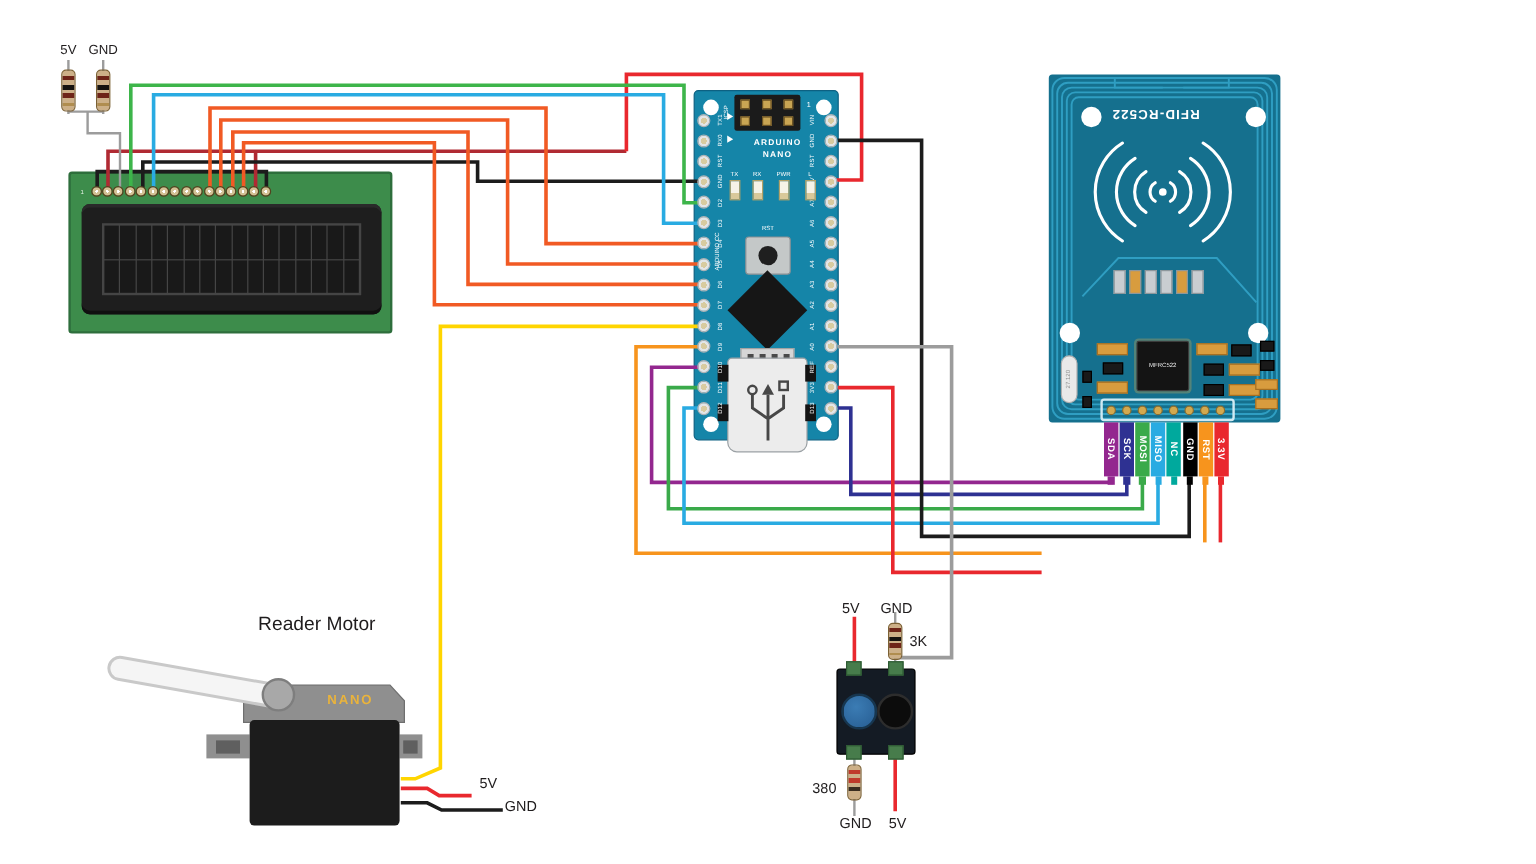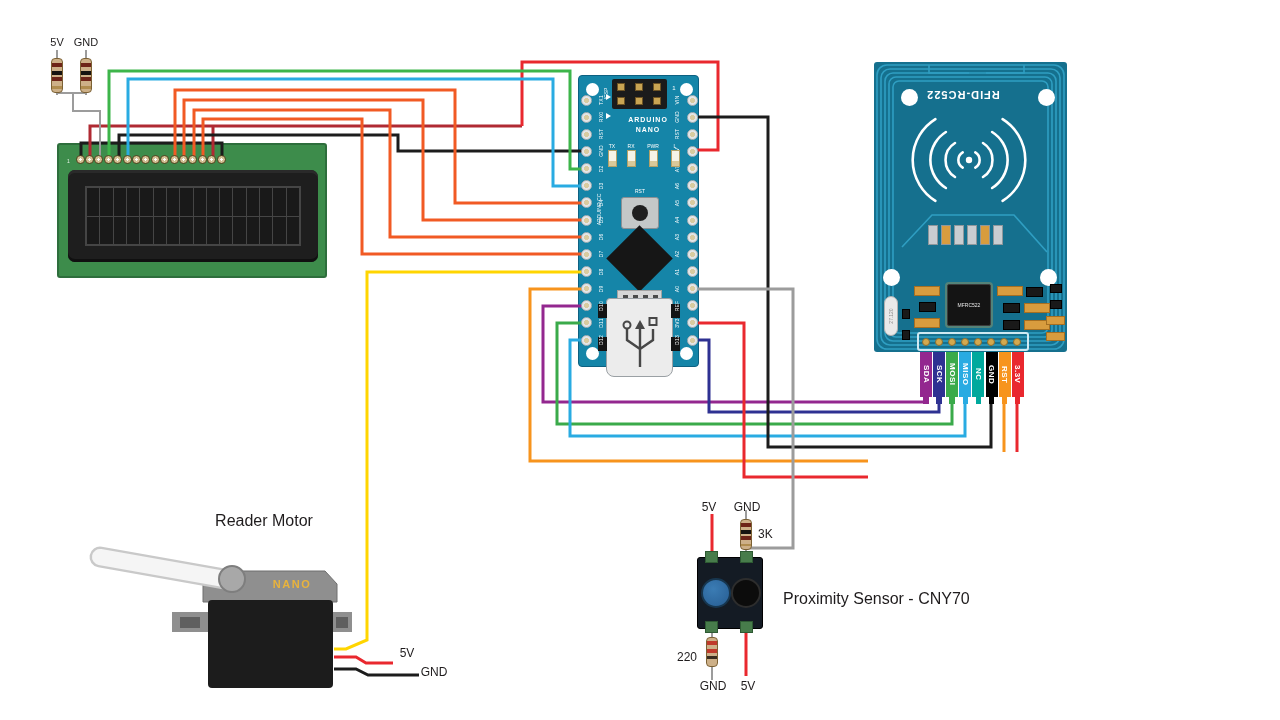--- a/index.html
+++ b/index.html
@@ -240,21 +240,20 @@
   <div class="tabslot" style="left:336px;top:617px;width:12px;height:11px;"></div>
   <svg style="left:60px;top:530px;" width="300" height="80">
     <polygon points="143,72 143,54 155,41 265,41 277,54 277,72" fill="#8f8f8f" stroke="#6f6f6f" stroke-width="1"></polygon>
     <line x1="40" y1="27" x2="170" y2="50" stroke="#c9c9c9" stroke-width="21" stroke-linecap="round"></line>
     <line x1="40" y1="27" x2="170" y2="50" stroke="#f5f5f5" stroke-width="16" stroke-linecap="round"></line>
     <circle cx="172" cy="49" r="13" fill="#a8a8a8" stroke="#7e7e7e" stroke-width="2"></circle>
   </svg>
   <div class="servo-text">NANO</div>
   <div class="servo-body"></div>
 
-  <div class="lbl t16" style="left:783px;top:590px;width:280px;text-align:left;">Proximity Sensor - CNY70</div>
   <div class="sensor-body"></div>
   <div class="circ-blue"></div>
   <div class="circ-black"></div>
 
   <svg id="wires" width="1280" height="720">
     <g fill="none" stroke-width="3">
 
       <path d="M81 163 V143 H222 V163" stroke="#1c1c1c"></path>
       <path d="M90 163 V126 H522 M213 163 V126" stroke="#b02a33"></path>
       <path d="M522 126 V62 H718 V150 H696" stroke="#e9282e"></path>
@@ -299,21 +298,21 @@
     <div class="sensor-pad" style="left:705px;top:621px;"></div>
     <div class="sensor-pad" style="left:740px;top:621px;"></div>
 
     <div class="lbl t11" style="left:42px;top:36px;width:30px;">5V</div>
     <div class="lbl t11" style="left:68px;top:36px;width:36px;">GND</div>
     <div class="lbl t12" style="left:395px;top:646px;width:24px;">5V</div>
     <div class="lbl t12" style="left:417px;top:665px;width:34px;">GND</div>
     <div class="lbl t12" style="left:694px;top:500px;width:30px;">5V</div>
     <div class="lbl t12" style="left:727px;top:500px;width:40px;">GND</div>
     <div class="lbl t12" style="left:758px;top:527px;width:34px;text-align:left;">3K</div>
-    <div class="lbl t12" style="left:665px;top:650px;width:32px;text-align:right;">220</div>
+    <div class="lbl t12" style="left:665px;top:650px;width:32px;text-align:right;">380</div>
     <div class="lbl t12" style="left:693px;top:679px;width:40px;">GND</div>
     <div class="lbl t12" style="left:733px;top:679px;width:30px;">5V</div>
   <div class="lcd-hole" style="left: 75.5px;"></div>
       <div class="lcd-hole" style="left: 84.9px;"></div>
       <div class="lcd-hole" style="left: 94.3px;"></div>
       <div class="lcd-hole" style="left: 103.7px;"></div>
       <div class="lcd-hole" style="left: 113.1px;"></div>
       <div class="lcd-hole" style="left: 122.5px;"></div>
       <div class="lcd-hole" style="left: 131.9px;"></div>
       <div class="lcd-hole" style="left: 141.3px;"></div>

